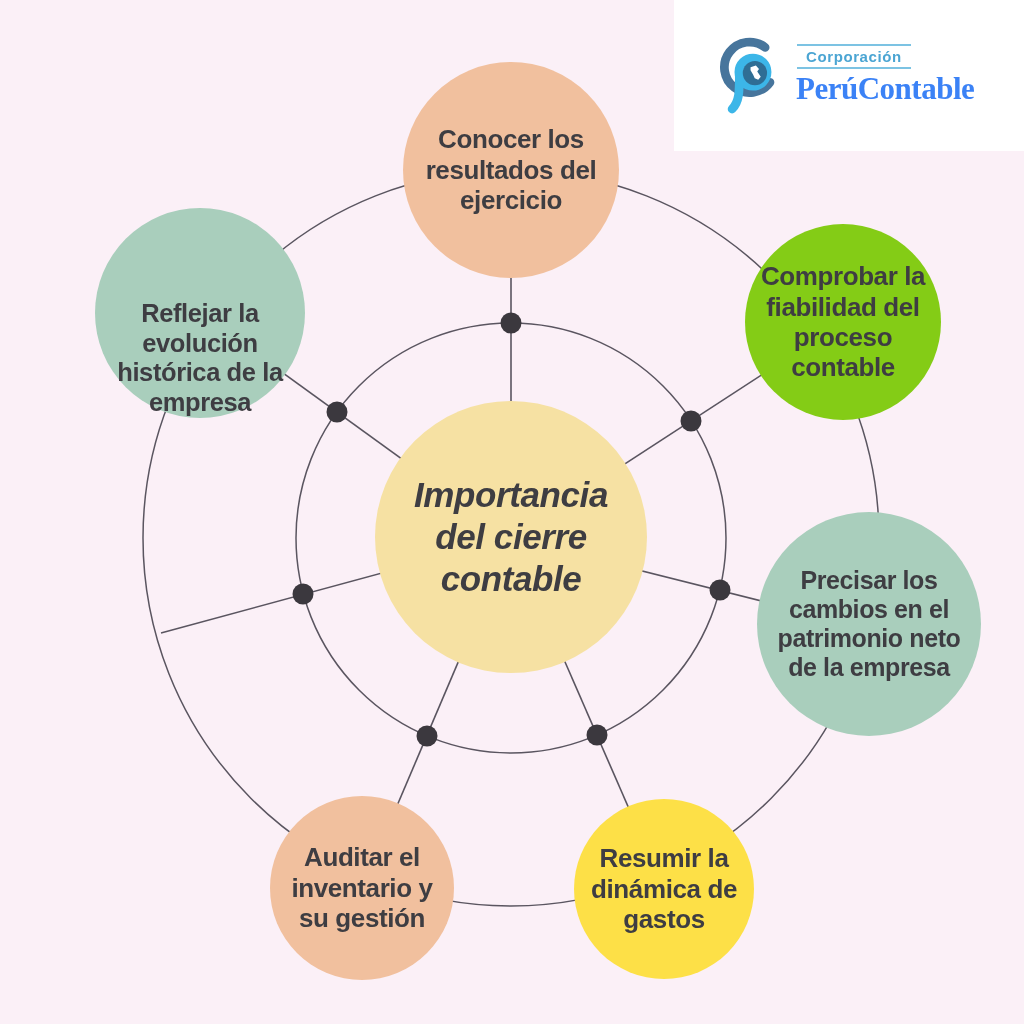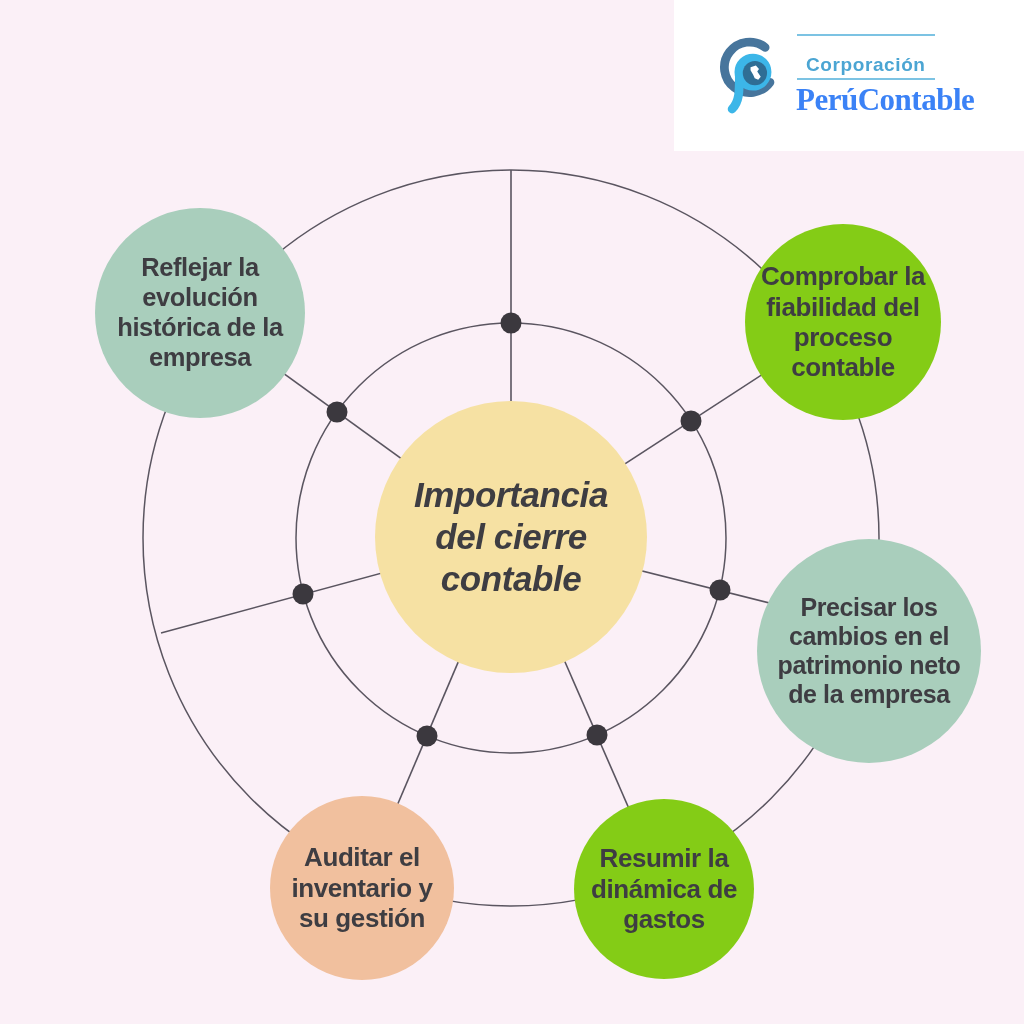--- a/index.html
+++ b/index.html
@@ -19,43 +19,43 @@
   .node .label{
     text-align:center;font-weight:bold;color:#3e3d42;
     white-space:pre-line;line-height:1.17;letter-spacing:-0.4px;
   }
   .sat .label{font-size:26px;}
   .center-node .label{font-size:35px;line-height:1.2;}
   .c-yellow{background:#f6e1a3;}
   .c-peach{background:#f1c09e;}
   .c-tan{background:#84cc16;}
   .c-green{background:#a9cebc;}
-  .c-pink{background:#84cc16;}
+  .c-pink{background:#fde047;}
 
   .n-center{left:375px;top:401px;width:272px;height:272px;font-style:italic;}
   .n-top{left:403px;top:62px;width:216px;height:216px;}
   .n-topright{left:745px;top:224px;width:196px;height:196px;}
-  .n-right{left:757px;top:539px;width:224px;height:224px;}
+  .n-right{left:757px;top:512px;width:224px;height:224px;}
   .n-bottomright{left:574px;top:799px;width:180px;height:180px;}
   .n-bottomleft{left:270px;top:796px;width:184px;height:184px;}
   .n-left{left:57px;top:529px;width:208px;height:208px;}
-  .n-topleft{left:95px;top:208px;width:210px;height:210px;}
+  .n-topleft{left:95px;top:208px;width:210px;height:210px;align-items:flex-end;}
   .n-right .label{font-size:25px;}
   .n-topleft .label{font-size:25.5px;}
 
   .logo-box{
     position:absolute;left:674px;top:0;width:350px;height:151px;
     background:#ffffff;display:flex;align-items:center;
     padding-left:44px;box-sizing:border-box;
   }
   .logo-text{margin-left:10px;display:flex;flex-direction:column;align-items:flex-start;}
   .logo-tagline{
-    font-size:19px;font-weight:bold;color:#4ba5d3;letter-spacing:0.6px;
+    font-size:15px;font-weight:bold;color:#4ba5d3;letter-spacing:0.6px;
     border-top:2px solid #7cc3e3;border-bottom:2px solid #7cc3e3;
-    padding:18px 9px 2px 9px;display:inline-block;margin-left:1px;
+    padding:2px 9px 2px 9px;display:inline-block;margin-left:1px;
   }
   .logo-name{
     font-family:"Liberation Serif", serif;font-weight:bold;
     font-size:31px;color:#3b82f6;letter-spacing:-0.5px;margin-top:2px;
   }
 </style>
 </head>
 <body>
 
 <div class="stage">
@@ -81,20 +81,25 @@
     <circle class="dot" cx="303" cy="594" r="10.5"></circle>
     <circle class="dot" cx="337" cy="412" r="10.5"></circle>
   </svg>
 
   <div class="node center-node c-yellow n-center">
     <div class="label">Importancia
 del cierre
 contable</div>
   </div>
 
+  <div class="node sat c-peach n-top">
+    <div class="label">Conocer los
+resultados del
+ejercicio</div>
+  </div>
 
   <div class="node sat c-tan n-topright">
     <div class="label">Comprobar la
 fiabilidad del
 proceso
 contable</div>
   </div>
 
   <div class="node sat c-green n-right">
     <div class="label">Precisar los

